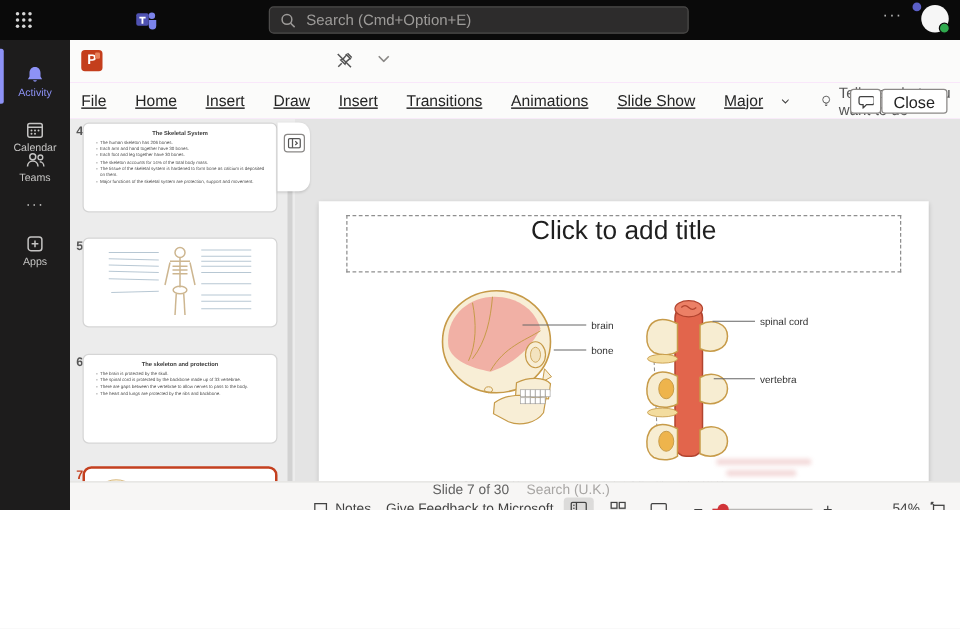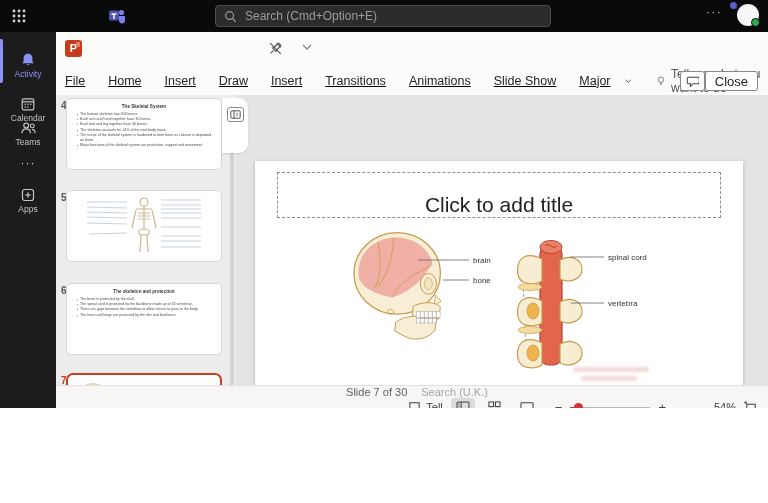--- a/index.html
+++ b/index.html
@@ -56,21 +56,21 @@
   .t-bullets { margin:3px 8px 0 10px; }
   .t-b { display:flex; font-size:3.6px; color:#4a4a4a; line-height:1.45; }
   .t-b .m { margin-right:2px; font-size:3px; }
   .scrollbar { position:absolute; left:174px; top:4px; width:4px; height:372px; background:#d2d2d2; border-radius:2px; cursor:pointer; }
   .collapse-tab { position:absolute; top:98px; left:222px; width:26px; height:55px; background:#fff; border-radius:0 9px 9px 0; box-shadow:0 1px 2px rgba(0,0,0,.12); z-index:12; }
   .collapse-btn { position:absolute; left:5px; top:9px; width:17px; height:15px; border:1px solid #8a8886; border-radius:3px; background:#fff; display:flex; align-items:center; justify-content:center; cursor:pointer; }
 
   
   .canvas { position:absolute; top:95px; left:236px; width:532px; height:385px; background:#e4e4e4; z-index:5; }
   .slide { position:absolute; left:19px; top:66px; width:488px; height:276px; background:#fff; box-shadow:0 1px 4px rgba(0,0,0,.22); }
-  .title-ph { position:absolute; left:22px; top:11px; width:444px; height:46px; border:1px dashed #8f8f8f; display:flex; align-items:flex-end; justify-content:center; cursor:text; }
+  .title-ph { position:absolute; left:22px; top:11px; width:444px; height:46px; border:1px dashed #8f8f8f; display:flex; align-items:flex-start; justify-content:center; cursor:text; }
   .title-ph span { font-size:21px; color:#1f1f1f; }
   .cns-figure { position:absolute; left:88px; top:70px; width:360px; height:140px; }
   .cap { position:absolute; left:98px; top:224px; width:340px; font-size:5.5px; color:#555; }
   .cap b { color:#222; }
   .ghost1,.ghost2 { position:absolute; background:rgba(216,130,130,.30); filter:blur(1.5px); border-radius:2px; }
   .ghost1 { left:318px; top:206px; width:76px; height:5px; }
   .ghost2 { left:326px; top:215px; width:56px; height:5px; }
 
   .cns-label { font-family:"Liberation Sans",sans-serif; font-size:8px; fill:#333; }
   .lead { stroke:#666; stroke-width:0.8; }
@@ -420,22 +420,23 @@
     <div class="sb-left">
       <span>Slide 7 of 30</span>
       <span class="sb-lang">Search (U.K.)</span>
     </div>
     <div class="sb-right">
       <div class="sb-notes">
         <svg width="13" height="13" viewBox="0 0 14 14">
           <path d="M2 2 h10 v6.5 L8.5 12 H2 Z" fill="none" stroke="#424242" stroke-width="1.1"></path>
           <path d="M12 8.5 H8.5 V12" fill="none" stroke="#424242" stroke-width="1.1"></path>
         </svg>
-        <span>Tell</span>
-      </div>
+        <span>Notes</span>
+      </div>
+      <span class="sb-feedback">Give Feedback to Microsoft</span>
       <div class="viewbtn sel">
         <svg width="14" height="12" viewBox="0 0 15 13">
           <rect x="1" y="1" width="13" height="11" rx="1.2" fill="none" stroke="#424242" stroke-width="1.1"></rect>
           <line x1="5.5" y1="1" x2="5.5" y2="12" stroke="#424242" stroke-width="1.1"></line>
           <line x1="2.5" y1="3.5" x2="4" y2="3.5" stroke="#424242" stroke-width="0.9"></line>
           <line x1="2.5" y1="6" x2="4" y2="6" stroke="#424242" stroke-width="0.9"></line>
         </svg>
       </div>
       <div class="viewbtn">
         <svg width="13" height="13" viewBox="0 0 14 14">

